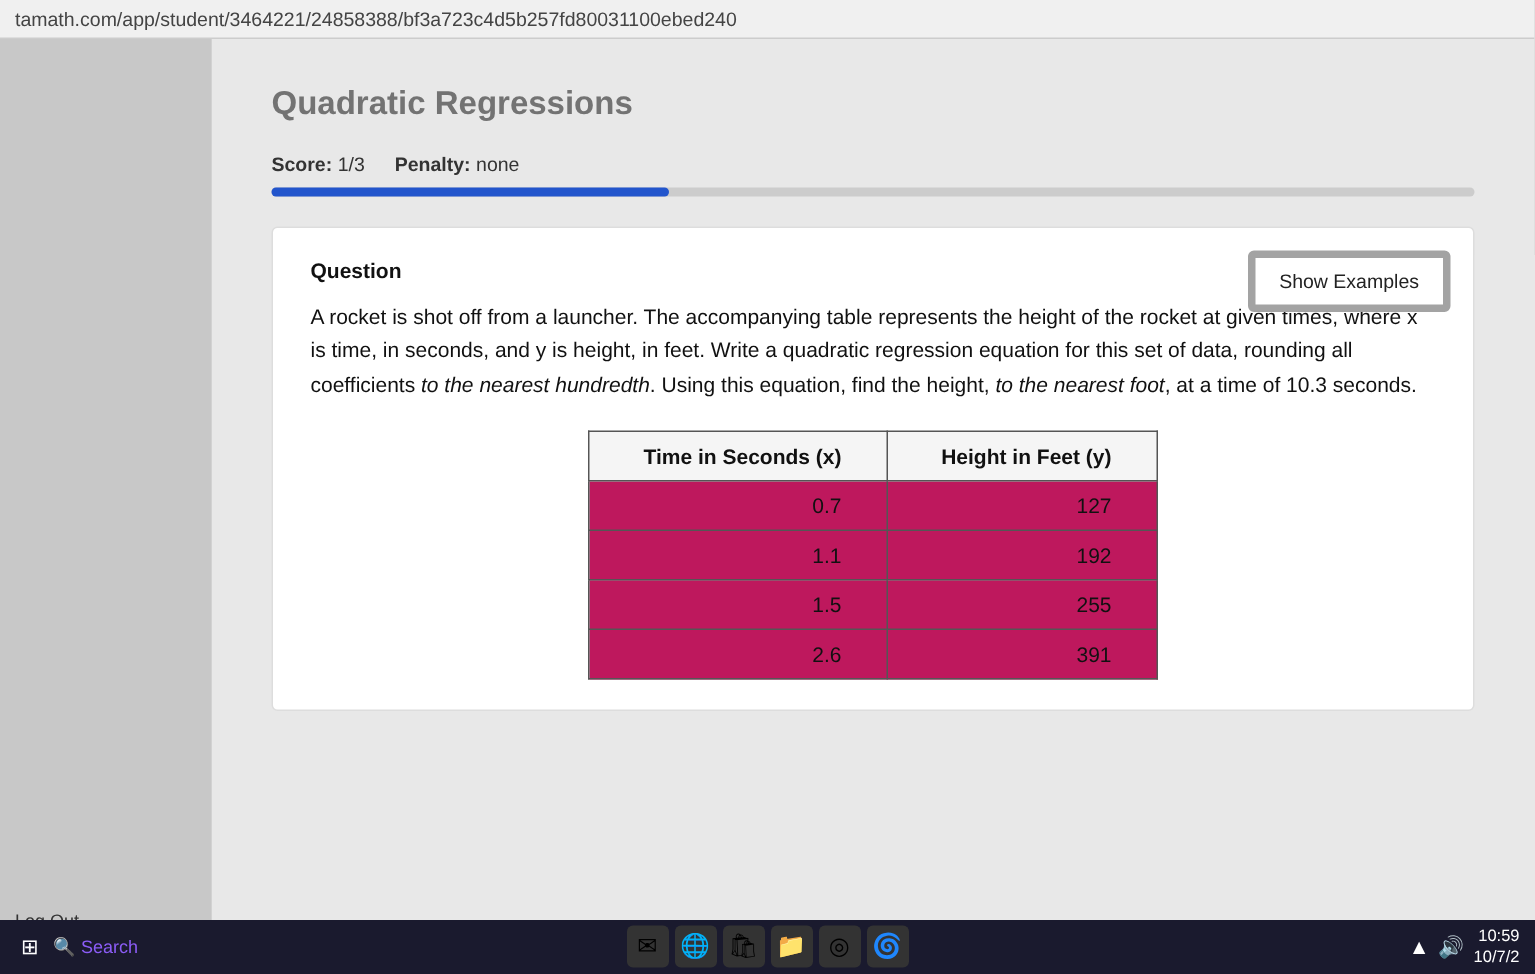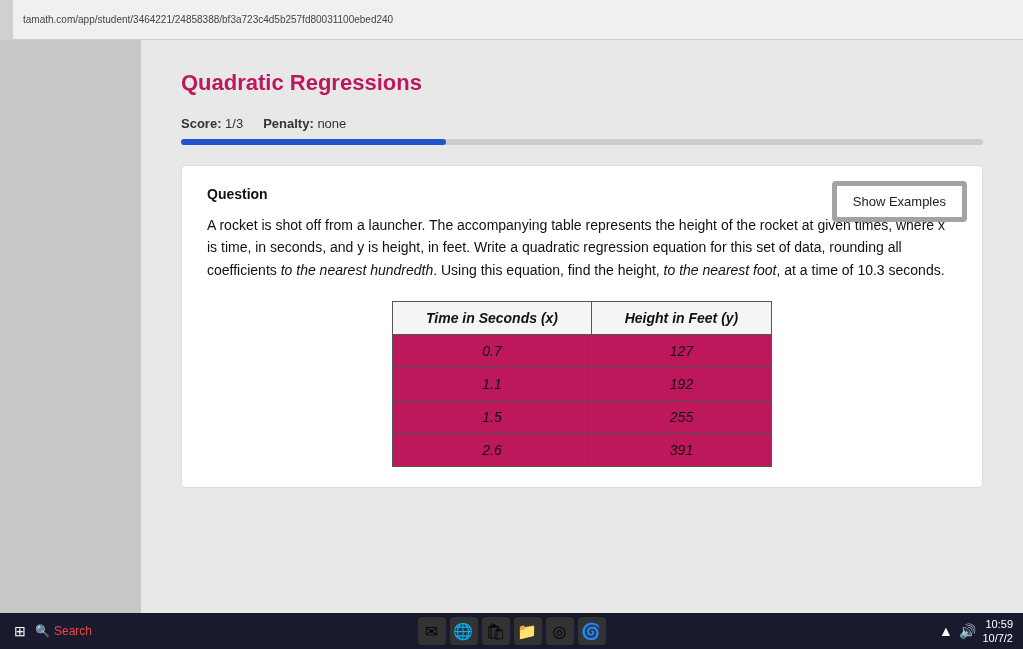--- a/index.html
+++ b/index.html
@@ -7,28 +7,27 @@
       font-family: Arial, sans-serif;
       background: #d0d0d0;
       width: 1023px;
       height: 649px;
       overflow: hidden;
       position: relative;
     }
 
     .browser-bar {
       background: #f0f0f0;
-      height: 40px;
+      height: 26px;
       display: flex;
       align-items: center;
       padding: 0 10px;
-      font-size: 10px;
+      font-size: 13px;
       color: #444;
       border-bottom: 1px solid #ccc;
-      margin-left: 13px;
     }
 
     .main-layout {
       display: flex;
       height: calc(649px - 24px);
     }
 
     .sidebar {
       width: 141px;
       background: #c8c8c8;
@@ -48,21 +47,21 @@
     .content-area {
       flex: 1;
       background: #e8e8e8;
       overflow-y: auto;
       padding: 30px 40px 20px 40px;
     }
 
     .page-title {
       font-size: 22px;
       font-weight: bold;
-      color: #be185d;
+      color: #737373;
       margin-bottom: 20px;
     }
 
     .score-bar-section {
       margin-bottom: 20px;
     }
 
     .score-line {
       display: flex;
       align-items: center;
@@ -132,24 +131,23 @@
 
     .data-table {
       border-collapse: collapse;
       margin: 0 auto;
       min-width: 380px;
     }
 
     .data-table th, .data-table td {
       border: 1px solid #555;
       padding: 8px 30px;
-      text-align: center;
+      text-align: right;
       font-size: 14px;
       color: #111;
-      font-style: italic;
     }
 
     .data-table th {
       background: #f5f5f5;
       font-weight: bold;
     }
 
     .data-table td {
       background: #be185d;
     }
@@ -290,21 +288,21 @@
           </tbody>
       </table>
 
     </div>
   </div>
 </div>
 
 <div class="taskbar">
   <div class="win-start">
     <button class="win-start-btn">⊞</button>
-    <span style="color:#ef4444;font-size:12px;">🔍 <span>Search</span></span>
+    <span style="color:#8b5cf6;font-size:12px;">🔍 <span>Search</span></span>
   </div>
   <div class="taskbar-apps">
     <div class="taskbar-app-icon" style="background:#333;">✉</div>
     <div class="taskbar-app-icon" style="background:#333;">🌐</div>
     <div class="taskbar-app-icon" style="background:#333;">🛍</div>
     <div class="taskbar-app-icon" style="background:#333;">📁</div>
     <div class="taskbar-app-icon" style="background:#333;">◎</div>
     <div class="taskbar-app-icon" style="background:#333;">🌀</div>
   </div>
   <div class="taskbar-icons">

